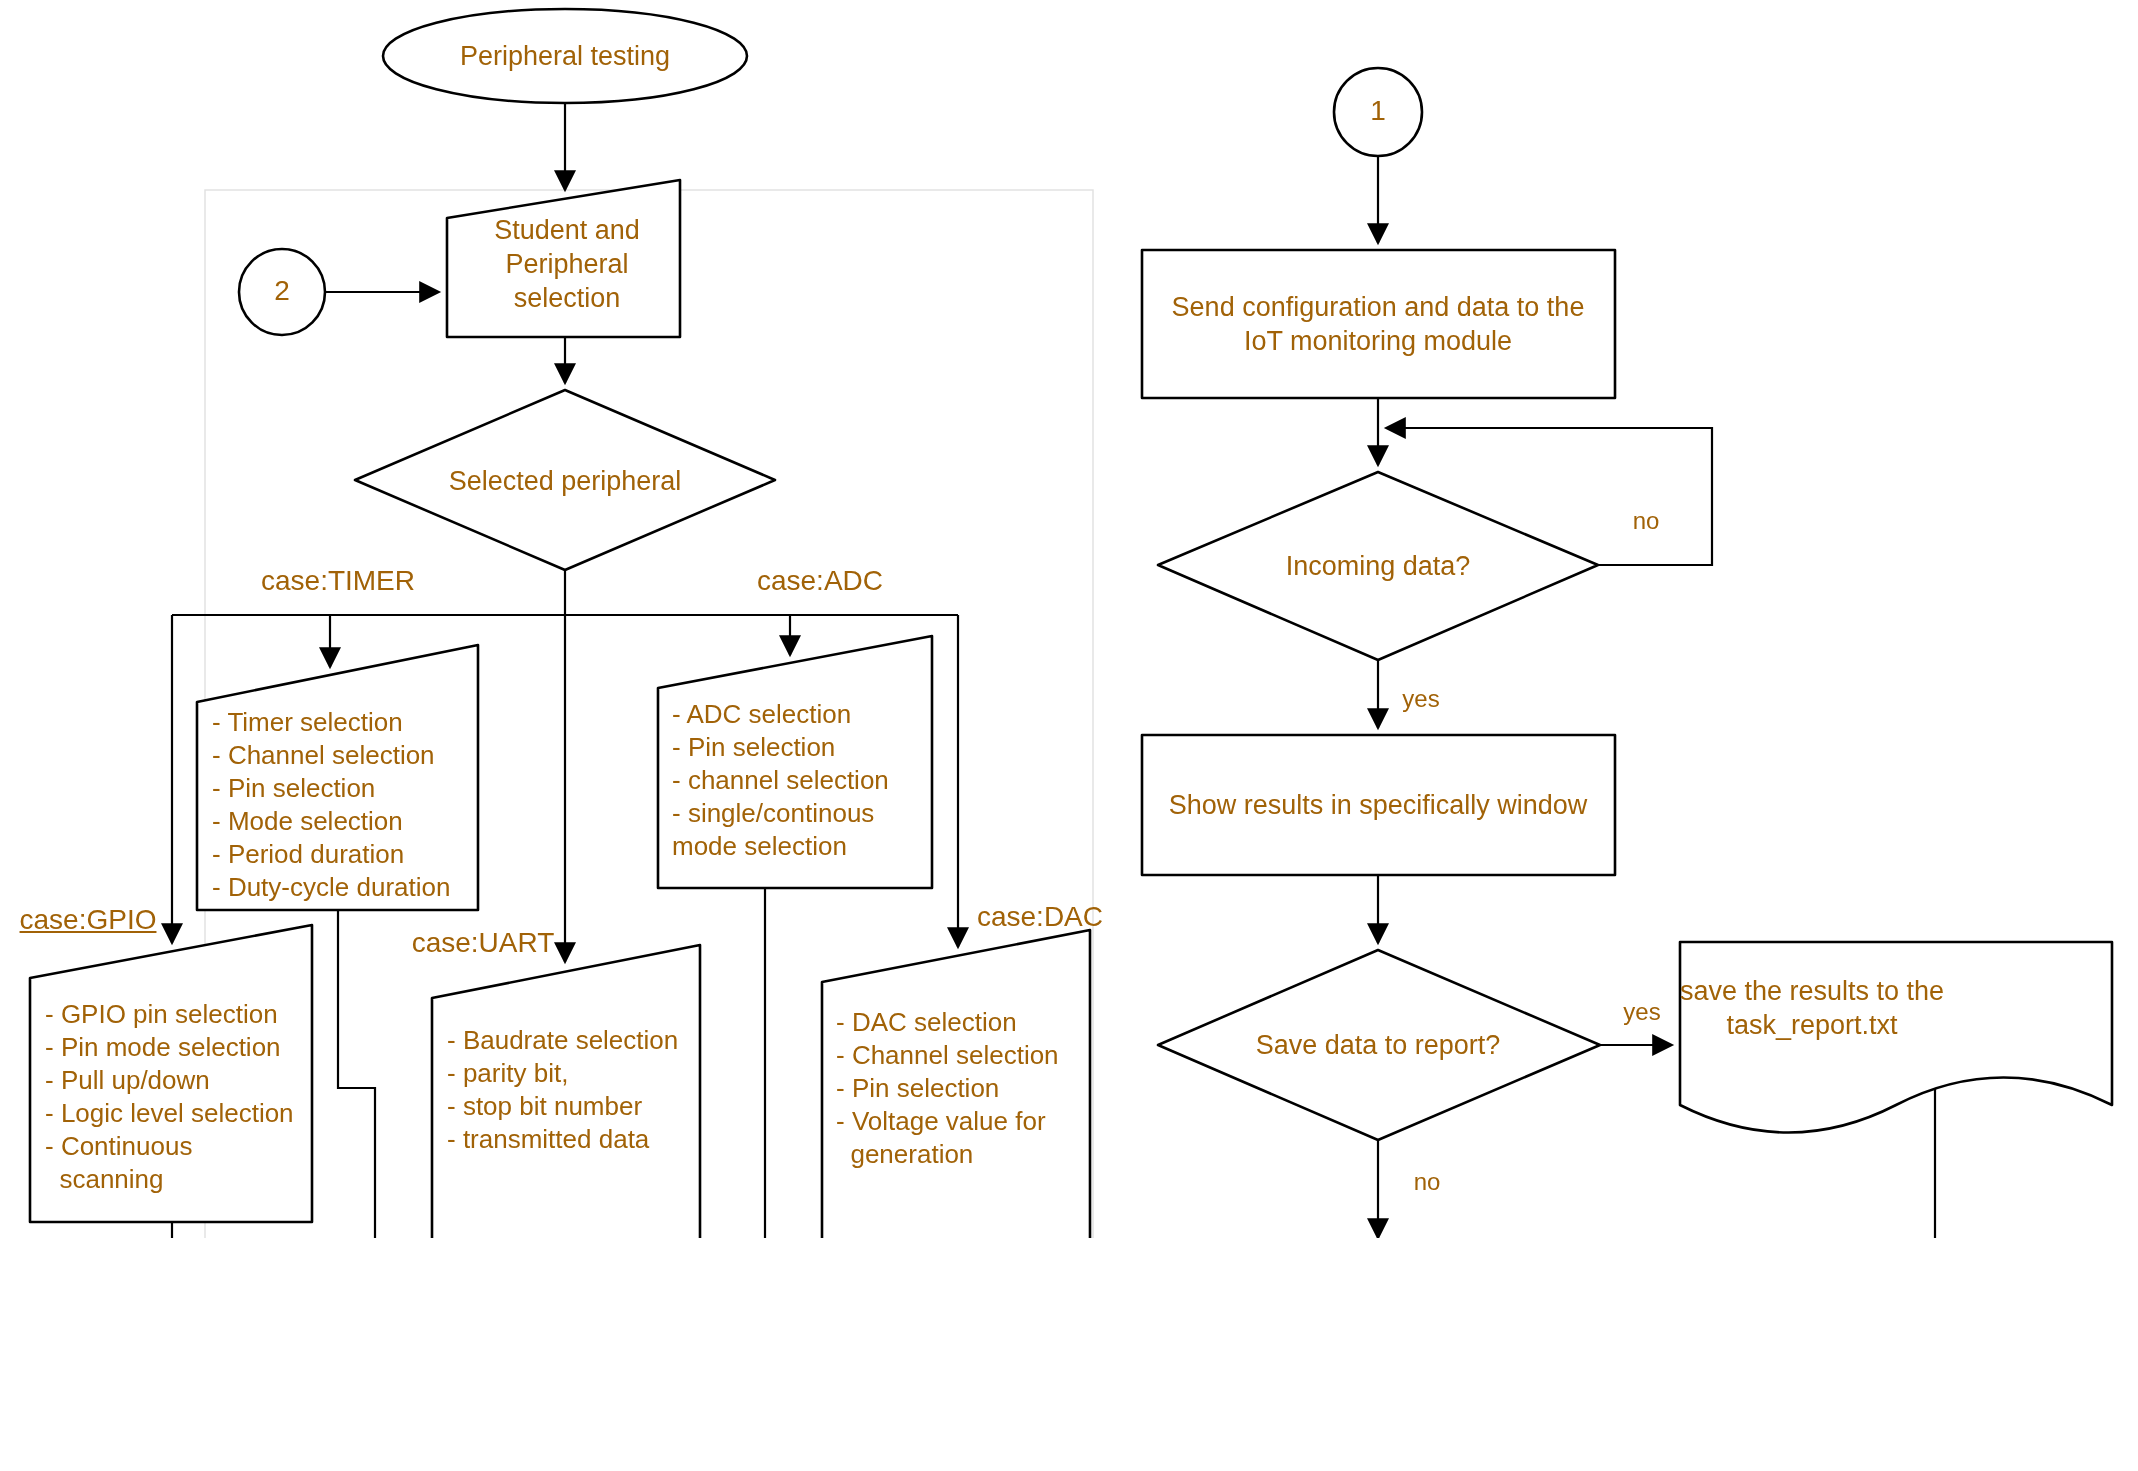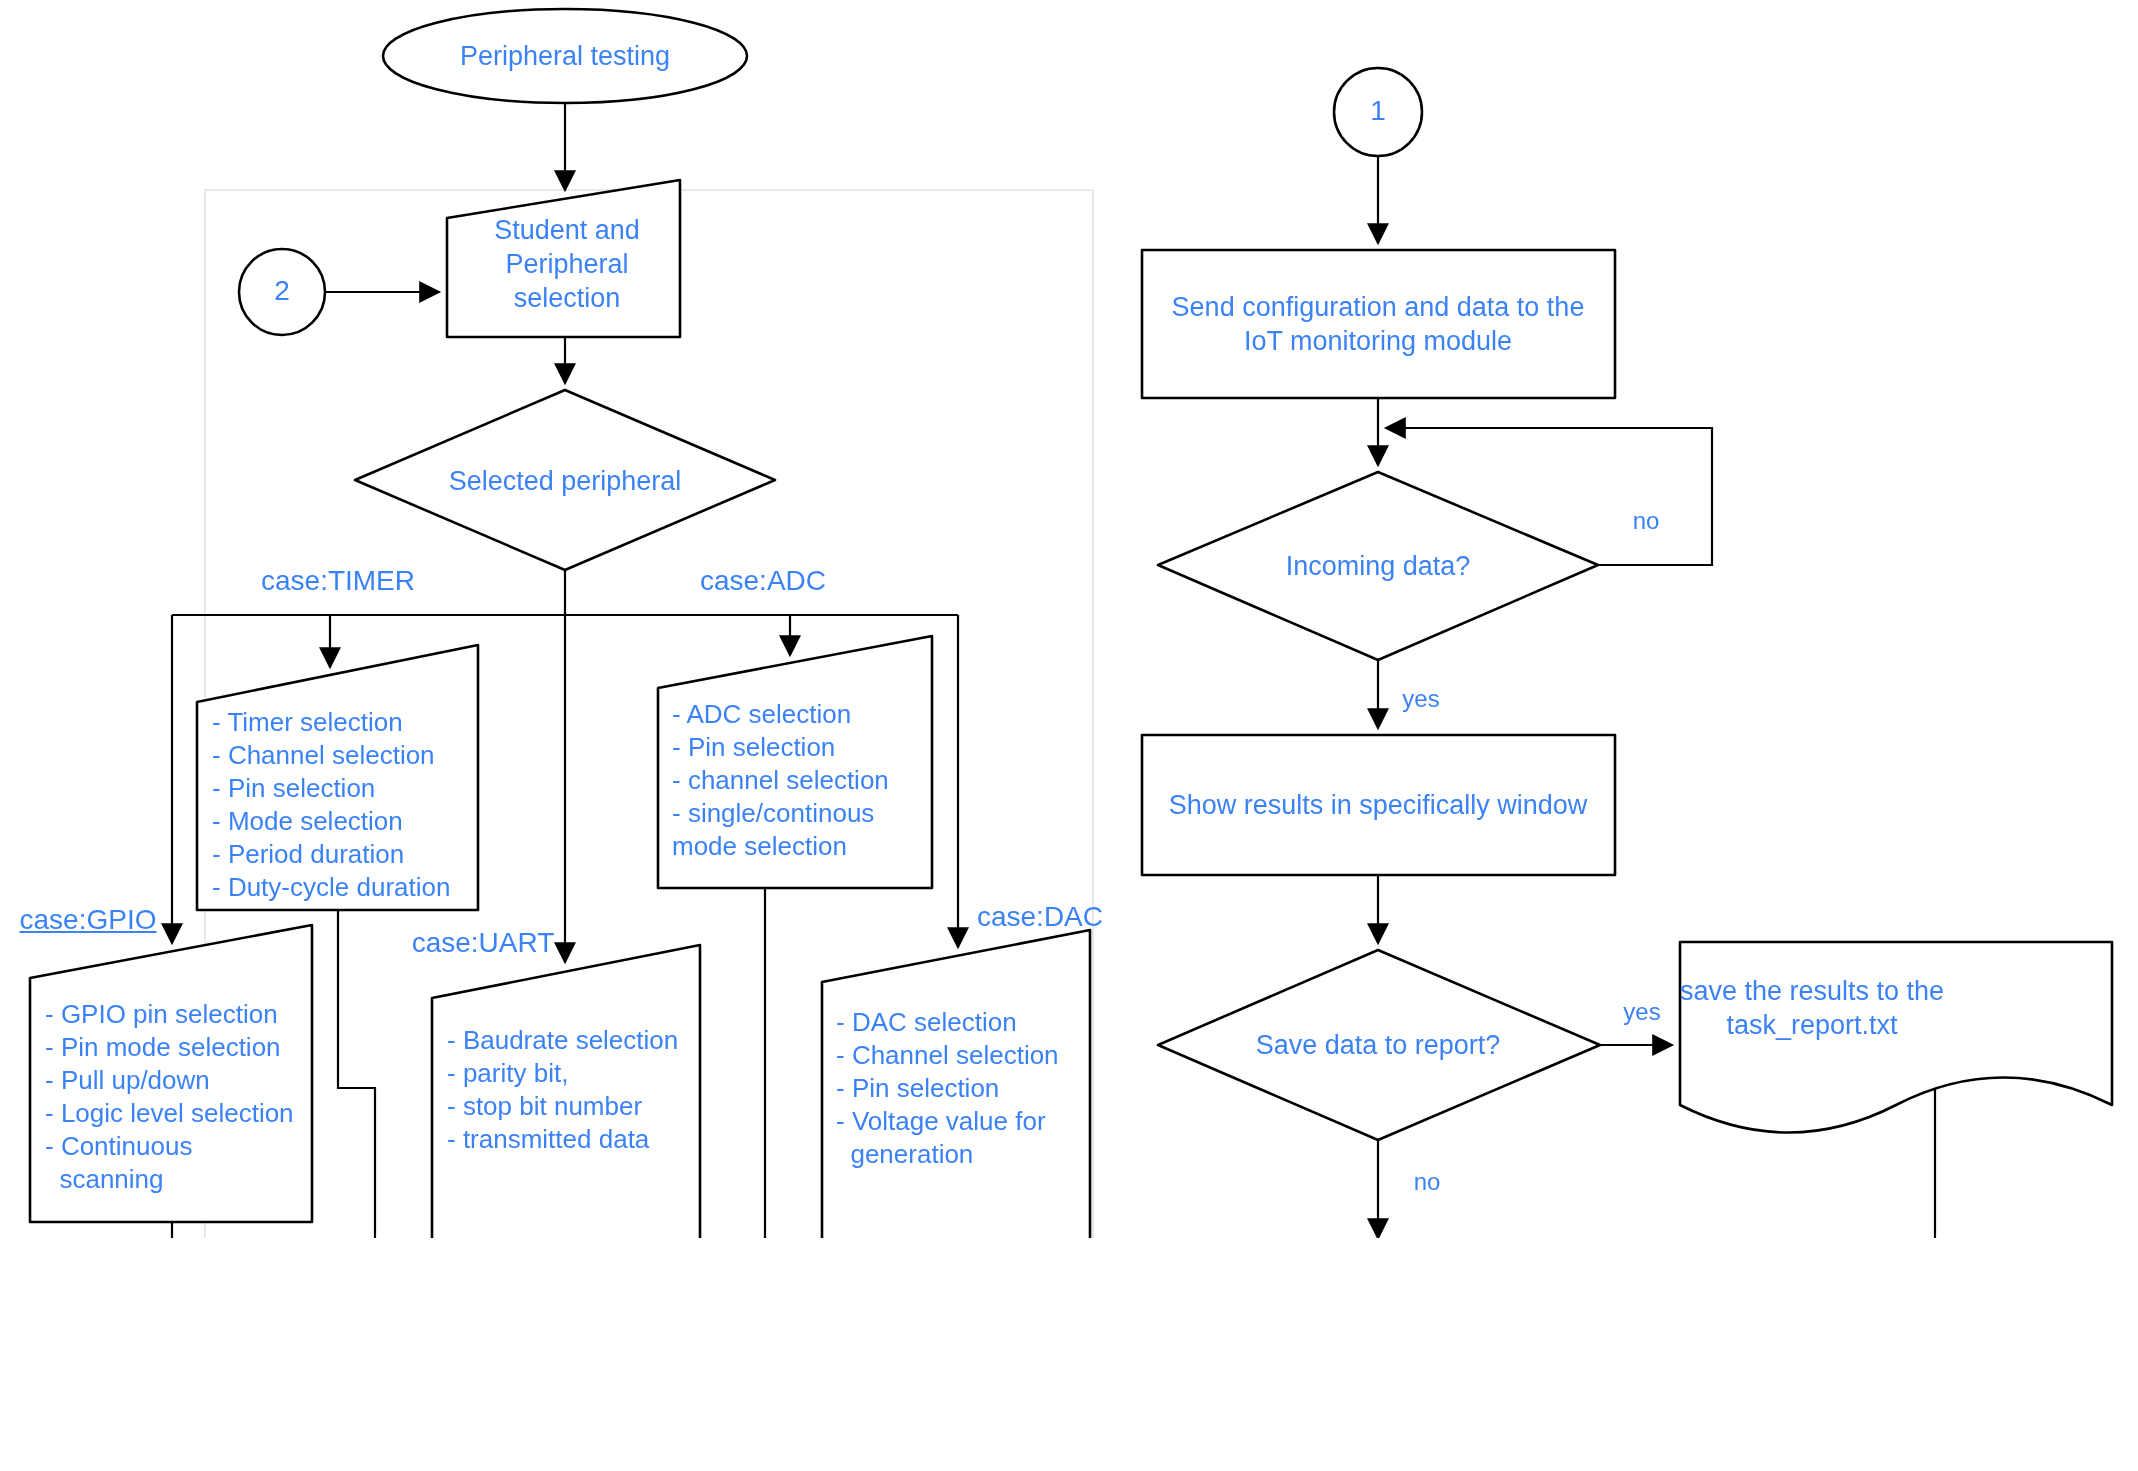--- a/index.html
+++ b/index.html
@@ -3,21 +3,21 @@
 <meta charset="utf-8">
 <style>
   * { margin: 0; padding: 0; box-sizing: border-box; }
   body { background: #ffffff; }
   .canvas {
     position: relative;
     width: 2138px;
     height: 1238px;
     background: #ffffff;
     font-family: "Liberation Sans", sans-serif;
-    color: #3b82f6;
+    color: #a16207;
     overflow: hidden;
   }
   .canvas svg { position: absolute; left: 0; top: 0; }
   .txt {
     position: absolute;
     white-space: pre-wrap;
     font-size: 27px;
     line-height: 34px;
   }
   .ctr { transform: translate(-50%, -50%); text-align: center; }
@@ -101,21 +101,21 @@
   </svg>
 
   <div class="txt ctr" style="left:565px; top:56px;">Peripheral testing</div>
   <div class="txt ctr num" style="left:282px; top:291px;">2</div>
   <div class="txt ctr" style="left:567px; top:264px;">Student and
 Peripheral
 selection</div>
   <div class="txt ctr" style="left:565px; top:481px;">Selected peripheral</div>
 
   <div class="txt ctr case-label" style="left:338px; top:581px;">case:TIMER</div>
-  <div class="txt ctr case-label" style="left:763px; top:581px;">case:ADC</div>
+  <div class="txt ctr case-label" style="left:820px; top:581px;">case:ADC</div>
   <div class="txt ctr case-label" style="left:88px;  top:920px;text-decoration:underline;">case:GPIO</div>
   <div class="txt ctr case-label" style="left:483px; top:943px;">case:UART</div>
   <div class="txt ctr case-label" style="left:1040px; top:905px;margin-top:12px;">case:DAC</div>
 
   <div class="txt lst" style="left:212px; top:706px;">- Timer selection
 - Channel selection
 - Pin selection
 - Mode selection
 - Period duration
 - Duty-cycle duration</div>

